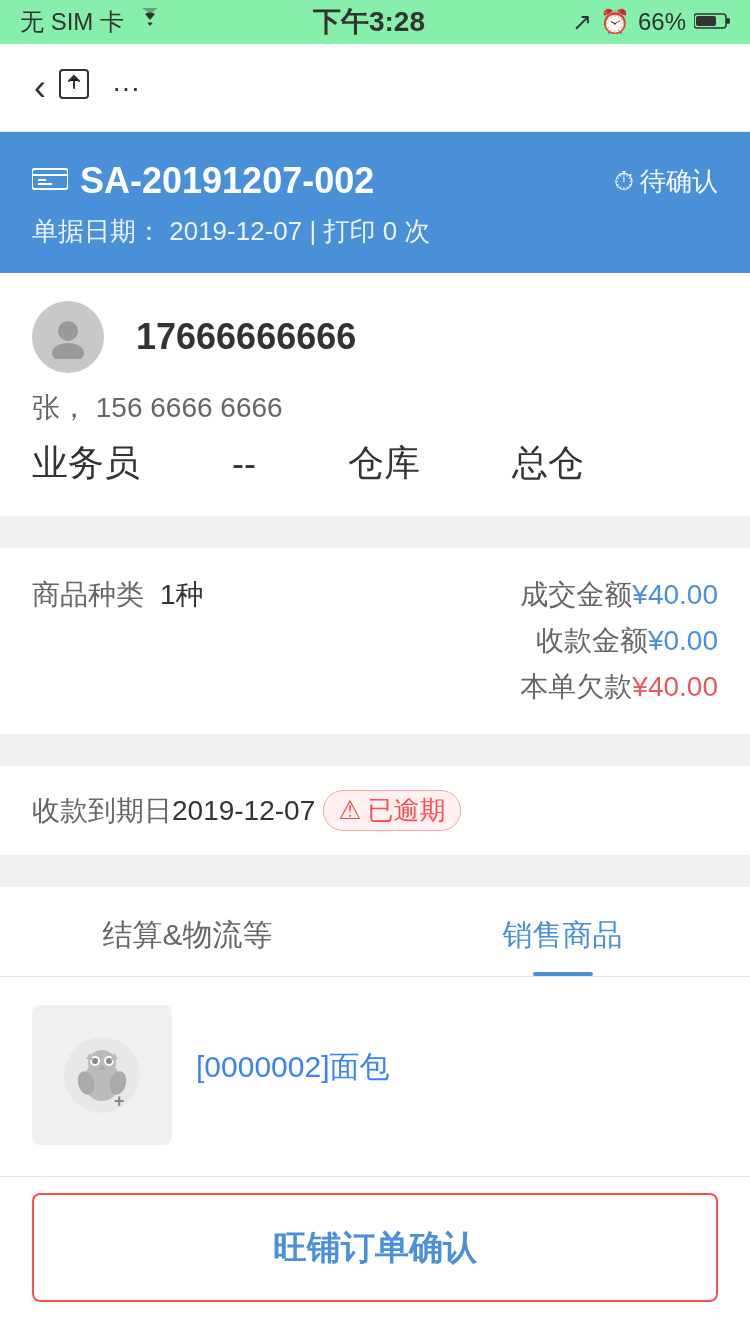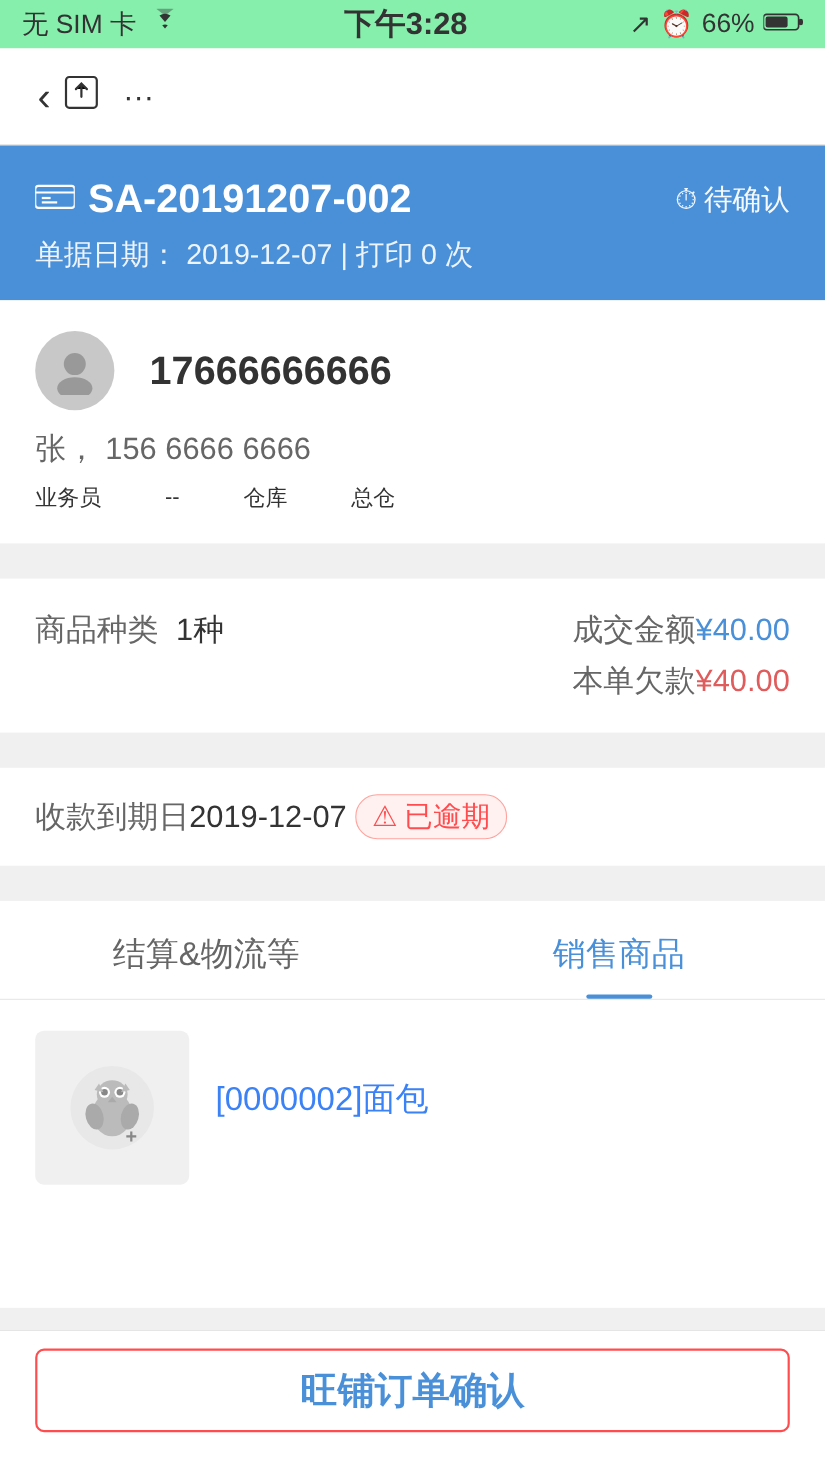--- a/index.html
+++ b/index.html
@@ -128,23 +128,23 @@
       margin-left: 12px;
     }
     .customer-info {
       font-size: 28px;
       color: #666;
       margin-bottom: 12px;
     }
     .customer-meta {
       display: flex;
       align-items: center;
-      font-size: 20px;
+      font-size: 36px;
       color: #666;
-      gap: 58px;
+      gap: 92px;
     }
     .customer-meta span { color: #333; }
 
     
     .summary-card {
       background: #fff;
       padding: 28px 32px;
       margin-bottom: 16px;
       display: flex;
       align-items: flex-start;
@@ -278,21 +278,21 @@
     .bottom-bar {
       position: fixed;
       bottom: 0;
       width: 750px;
       background: #fff;
       padding: 16px 32px 32px;
       border-top: 1px solid #e5e5e5;
     }
     .confirm-btn {
       width: 100%;
-      height: 76px;
+      height: 109px;
       border: 2px solid #ff4d4f;
       border-radius: 8px;
       background: #fff;
       color: #4a90d9;
       font-size: 34px;
       font-weight: 600;
       cursor: pointer;
       display: flex;
       align-items: center;
       justify-content: center;
@@ -407,20 +407,24 @@
         <span class="summary-label">商品种类</span>
         <span class="summary-value">1种</span>
       </div>
     </div>
     <div class="summary-right">
       <div class="amount-row">
         <span class="amount-label">成交金额</span>
         <span class="amount-value-blue">¥40.00</span>
       </div>
       <div class="amount-row">
+        <span class="amount-label">收款金额</span>
+        <span class="amount-value-blue">¥0.00</span>
+      </div>
+      <div class="amount-row">
         <span class="amount-label">本单欠款</span>
         <span class="amount-value-red">¥40.00</span>
       </div>
     </div>
   </div>
 
   <div class="divider"></div>
 
   <div class="due-card">
     <span class="due-label">收款到期日</span>

